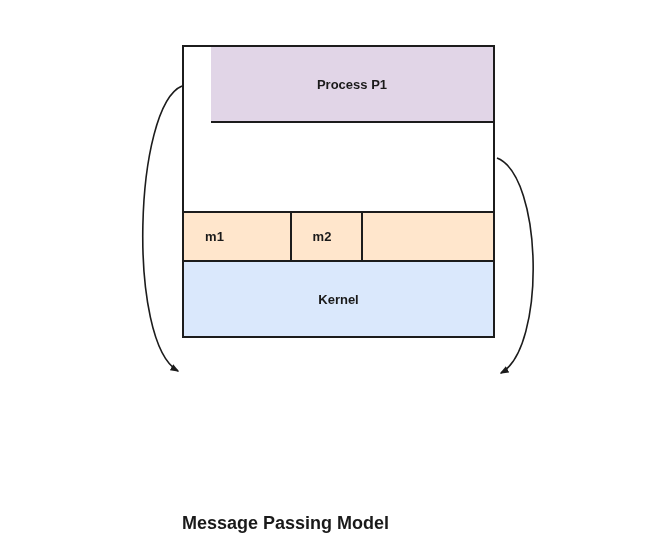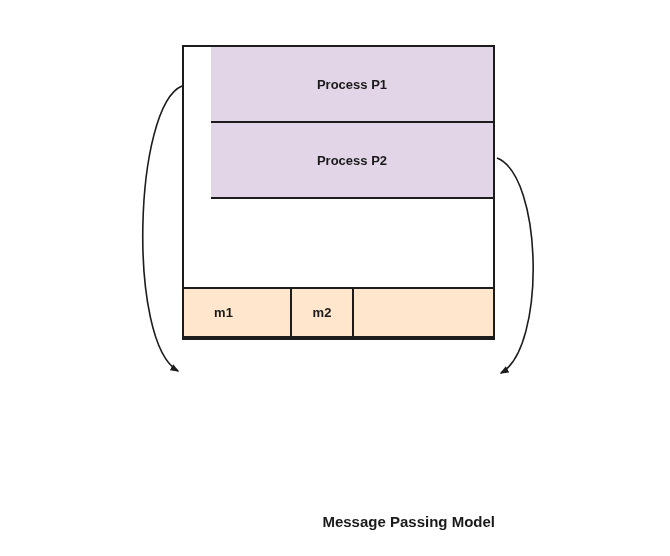--- a/index.html
+++ b/index.html
@@ -37,72 +37,72 @@
     align-items:center;
     justify-content:center;
     font-size:13px;
     font-weight:bold;
     color:var(--text);
     border-bottom:2px solid var(--border);
   }
   .row-process{background:var(--process-fill);height:76px;margin-left:27px;}
   .row-spacer{background:#ffffff;height:90px;}
   .row-queue{background:var(--queue-fill);height:58px;}
-  .row-cells{background:var(--queue-fill);height:49px;padding:0;display:flex;align-items:stretch;justify-content:center;}
+  .row-cells{background:var(--queue-fill);height:49px;padding:0;display:flex;align-items:stretch;justify-content:space-between;}
   .row-kernel{background:var(--kernel-fill);height:74px;border-bottom:none;}
   .cell{
     box-sizing:border-box;
     display:flex;
     align-items:center;
     justify-content:center;
     font-size:13px;
     font-weight:bold;
     color:var(--text);
     background:var(--queue-fill);
   }
   .cell + .cell{border-left:2px solid var(--border);}
   .cell-m1{width:61px;}
   .cell-m2{width:62px;margin-left:36px;}
   .cell-empty{width:132px;}
   .cell-mn{flex:1;}
   .caption{
     position:absolute;
     left:182px;top:513px;
     width:313px;
-    text-align:right;
-    font-size:15px;
+    text-align:left;
+    font-size:18px;
     font-weight:bold;
     color:var(--text);
   }
   .arrow-layer{
     position:absolute;
     left:0;top:0;
     width:670px;height:556px;
     pointer-events:none;
   }
 </style>
 </head>
 <body>
 
 <div class="canvas">
 
   <div class="stack">
     <div class="row row-process">Process P1</div>
 
-    <div class="row row-process">Process P2</div>
 
     <div class="row row-spacer"></div>
 
 
     <div class="row row-cells">
       <div class="cell cell-m1">m1</div>
       <div class="cell cell-m2">m2</div>
       <div class="cell cell-empty"></div>
     </div>
 
+    <div class="row row-kernel">Kernel</div>
   </div>
 
   <svg class="arrow-layer" viewBox="0 0 670 556" xmlns="http://www.w3.org/2000/svg">
     <defs>
       <marker id="arrowhead" markerWidth="9" markerHeight="7" refX="7.5" refY="3.5" orient="auto" markerUnits="userSpaceOnUse">
         <path d="M0,0 L9,3.5 L0,7 Z" fill="#1c1c1c"></path>
       </marker>
     </defs>
     <path d="M 182 86 C 134 106, 127 342, 178 371" fill="none" stroke="#1c1c1c" stroke-width="1.6" marker-end="url(#arrowhead)"></path>
     <path d="M 497 158 C 543 176, 546 348, 501 373" fill="none" stroke="#1c1c1c" stroke-width="1.6" marker-end="url(#arrowhead)"></path>

